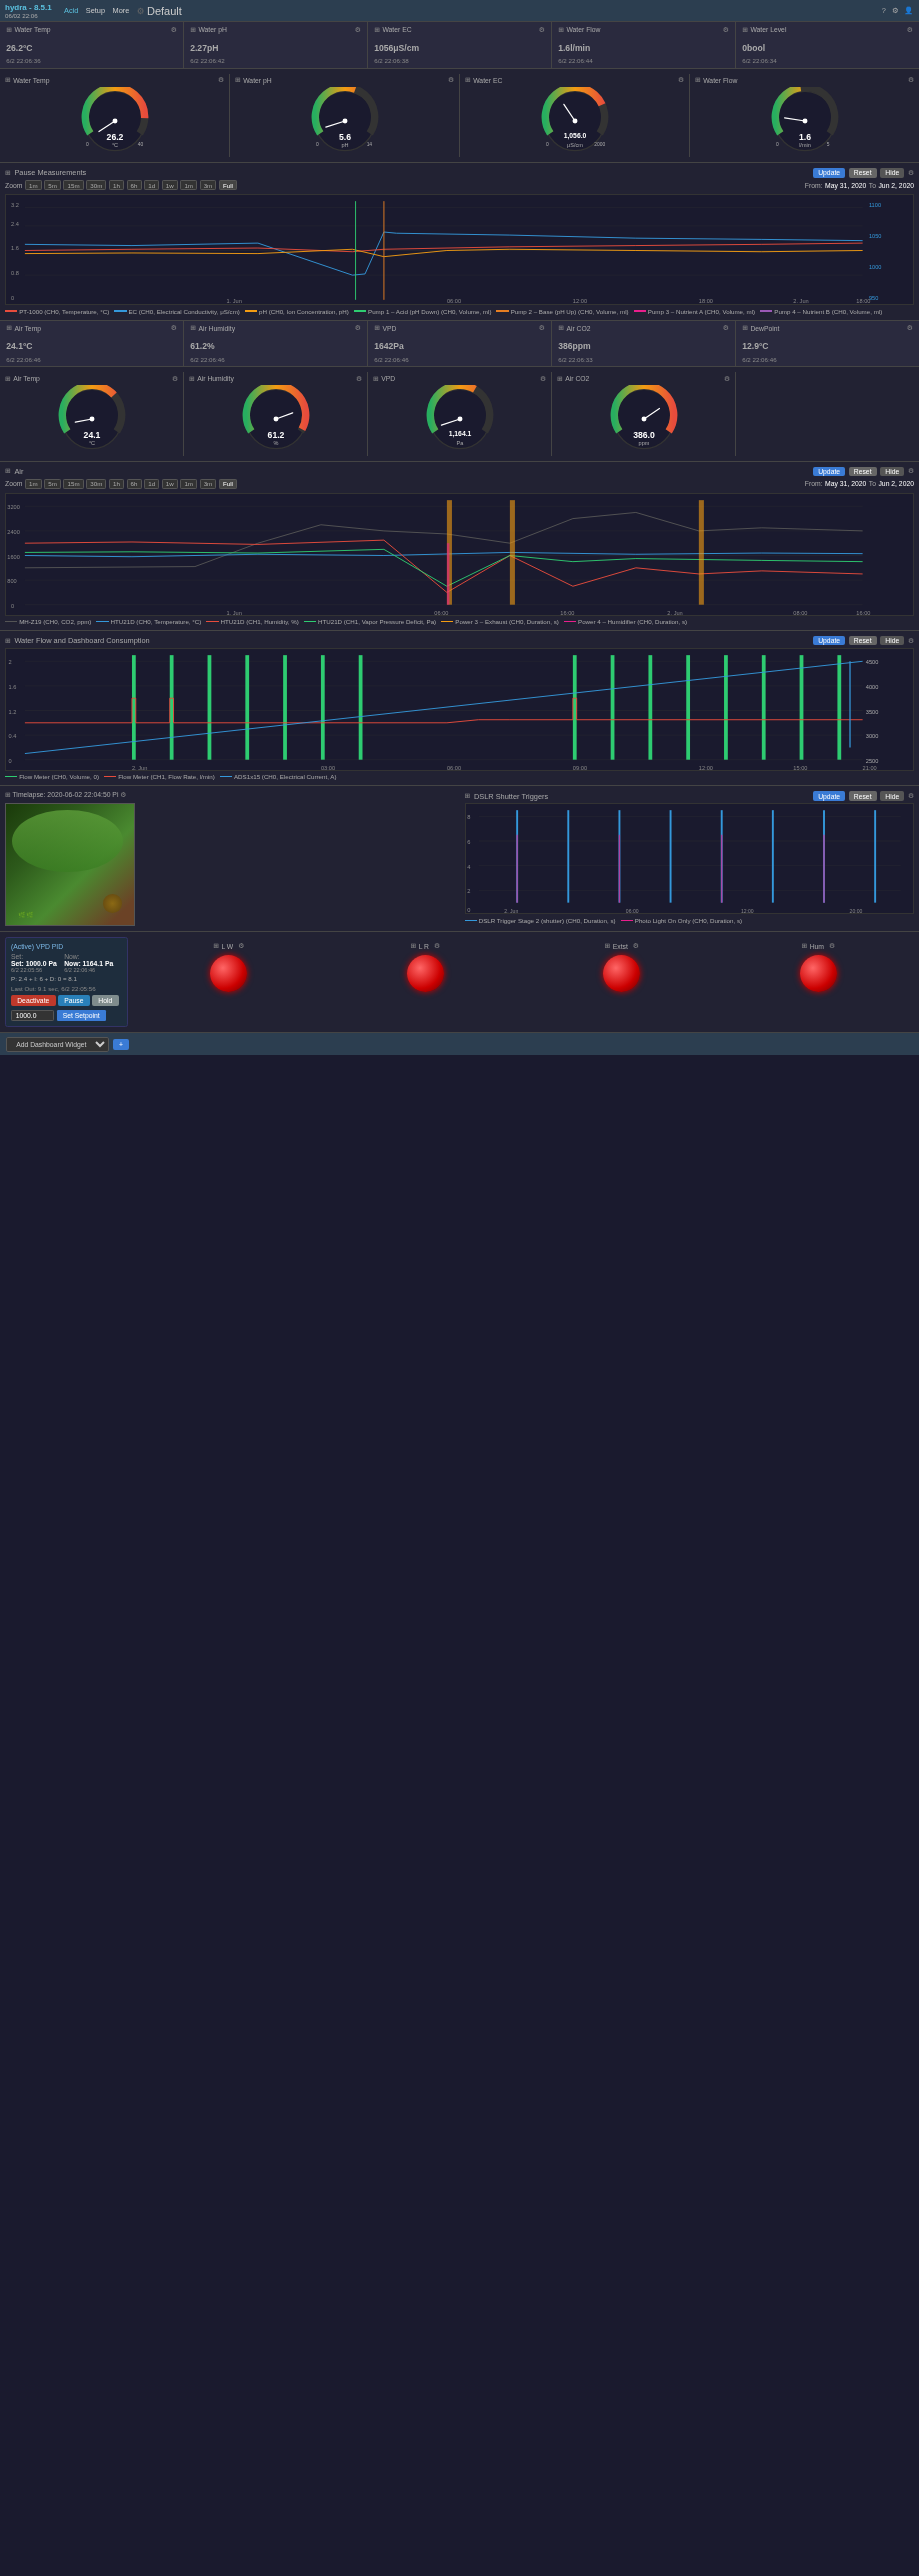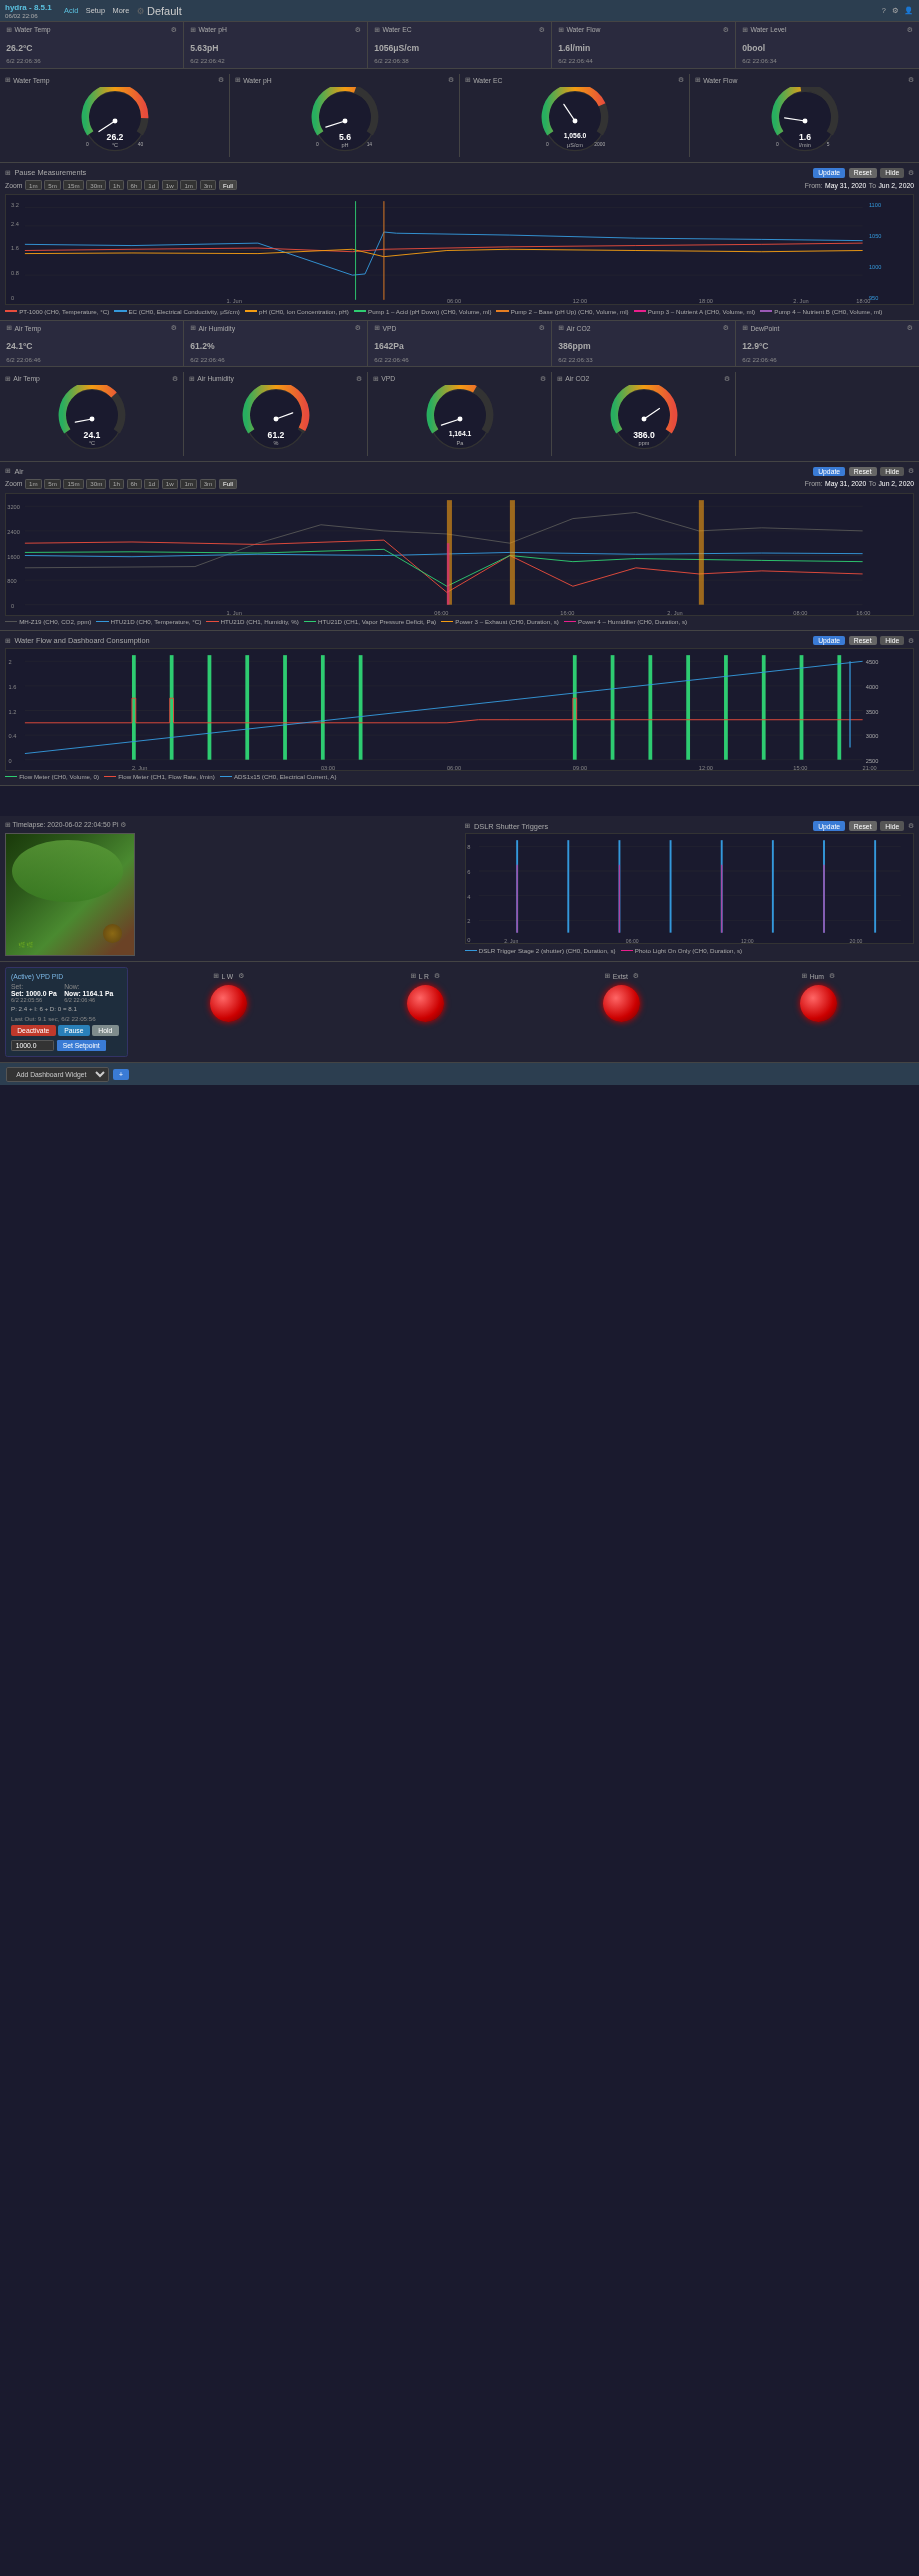--- a/index.html
+++ b/index.html
@@ -34,21 +34,21 @@
     .chart-btn.hide { background: #555; }
     .zoom-bar { display: flex; align-items: center; gap: 2.5px; margin-bottom: 3.7px; font-size: 6.8px; color: #aaa; }
     .zoom-btn { background: #333; color: #aaa; border: 0.6px solid #555; padding: 0.6px 3.1px; border-radius: 1.2px; cursor: pointer; font-size: 6.2px; }
     .zoom-btn.active { background: #444; color: #fff; }
     .chart-area { background: #1a1a2e; border: 0.6px solid #333; position: relative; overflow: hidden; }
     .chart-legend { display: flex; flex-wrap: wrap; gap: 5px; margin-top: 2.5px; font-size: 6.2px; color: #aaa; }
     .legend-item { display: flex; align-items: center; gap: 1.9px; }
     .legend-dot { width: 12.3px; height: 1.2px; display: inline-block; }
 
     
-    .timelapse-section { display: flex; background: #222233; border-bottom: 0.6px solid #444; margin-top: 30px; }
+    .timelapse-section { display: flex; background: #222233; border-bottom: 0.6px solid #444; }
     .timelapse-left { flex: 1; padding: 5px; }
     .timelapse-right { flex: 1; padding: 5px; }
 
     
     .pid-section { background: #222233; border-bottom: 0.6px solid #444; display: flex; padding: 5px; gap: 5px; }
     .pid-card { background: #1e2d3d; border: 0.6px solid #336; border-radius: 2.5px; padding: 5px; min-width: 123px; }
     .pid-card .pid-title { color: #7cb9e8; font-size: 6.8px; margin-bottom: 2.5px; }
     .pid-row { display: flex; gap: 7.4px; font-size: 6.8px; color: #ccc; margin-bottom: 1.2px; }
     .pid-label { color: #888; }
     .pid-btns { display: flex; gap: 2.5px; margin: 3.7px 0; }
@@ -104,21 +104,21 @@
     <div class="wc-val"><span>26.2</span><span>°C</span></div>
     <div class="wc-time">6/2 22:06:36</div>
   </div>
 
   <div class="widget-card">
     <div class="wc-header">
       <span style="color:#888">⊞</span>
       <span>Water pH</span>
       <span style="color:#888;margin-left:auto;cursor:pointer">⚙</span>
     </div>
-    <div class="wc-val"><span>5.63</span><span>pH</span></div>
+    <div class="wc-val"><span>2.27</span><span>pH</span></div>
     <div class="wc-time">6/2 22:06:42</div>
   </div>
 
   <div class="widget-card">
     <div class="wc-header">
       <span style="color:#888">⊞</span>
       <span>Water EC</span>
       <span style="color:#888;margin-left:auto;cursor:pointer">⚙</span>
     </div>
     <div class="wc-val"><span>1056</span><span>μS/cm</span></div>

